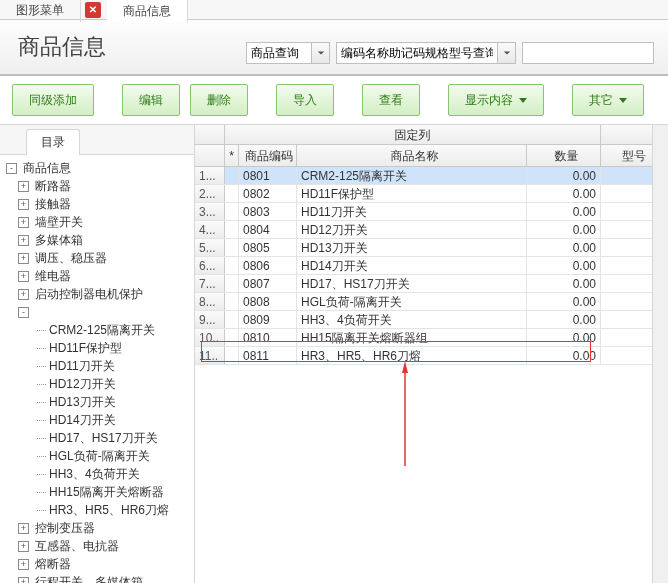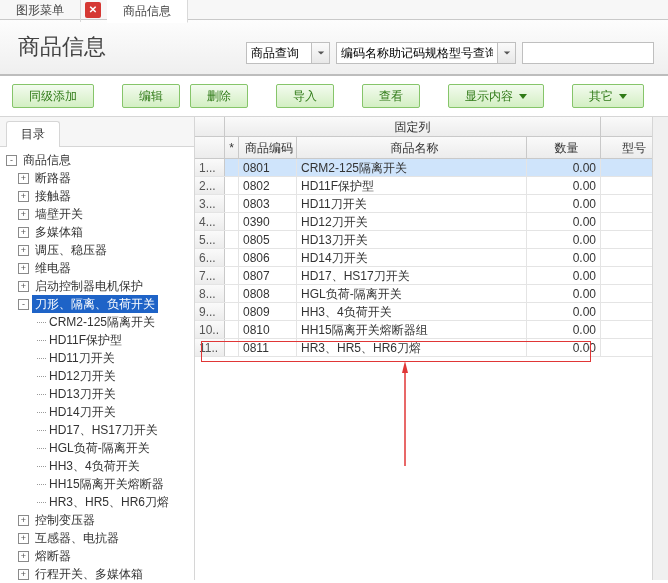--- a/index.html
+++ b/index.html
@@ -45,33 +45,33 @@
     display:flex; align-items:center; justify-content:center; cursor:pointer;
     background:linear-gradient(#fafafa,#e8e8e8);
   }
   .combo .arrow svg { width:8px; height:8px;}
   .toolbar {
     display:flex; align-items:center; gap:10px; padding:8px 12px;
     border-bottom:1px solid #d6d6d6; background:#fff;
   }
   .tbsep { width:8px; }
   .btn {
-    height:24px; padding:0 16px; border:1px solid #86c56a;
+    height:32px; padding:0 16px; border:1px solid #86c56a;
     background:linear-gradient(#f3fbef,#d3efc3); color:#2f7a17;
     border-radius:2px; cursor:pointer; display:inline-flex; align-items:center;
     font-size:12px;
   }
   .btn.caret::after{
     content:""; margin-left:6px; width:0;height:0;
     border-left:4px solid transparent;border-right:4px solid transparent;
     border-top:5px solid #2f7a17;
   }
   .content { display:flex; height:calc(100% - 24px - 55px - 41px); }
   .sidebar { width:195px; border-right:1px solid #d6d6d6; display:flex; flex-direction:column;}
-  .side-tabhead { display:flex; border-bottom:1px solid #d6d6d6; background:#f6f6f6;}
+  .side-tabhead { display:flex; border-bottom:1px solid #d6d6d6; background:#f6f6f6;padding-left:20px;}
   .side-tab {
     padding:4px 14px; border:1px solid #d6d6d6; border-bottom:none;
     background:#fff; margin:4px 0 -1px 6px; border-radius:3px 3px 0 0;
     cursor:pointer; font-weight:500;
   }
   .tree { flex:1; overflow:auto; padding:4px 2px 4px 4px; }
   .node { white-space:nowrap; line-height:18px; height:18px; display:flex; align-items:center;}
   .expander {
     width:11px; height:11px; border:1px solid #8a8a8a; margin-right:3px;
     display:inline-flex; align-items:center; justify-content:center;
@@ -202,21 +202,20 @@
         <div class="node depth1">
           <span class="expander">+</span>
           <span class="node-label">维电器</span>
         </div>
         <div class="node depth1">
           <span class="expander">+</span>
           <span class="node-label">启动控制器电机保护</span>
         </div>
         <div class="node depth1 selected">
           <span class="expander">-</span>
-          <span class="node-label">刀形、隔离、负荷开关</span>
         </div>
         <div class="node depth2">
           <span class="dashspacer"></span>
           <span class="node-label">CRM2-125隔离开关</span>
         </div>
         <div class="node depth2">
           <span class="dashspacer"></span>
           <span class="node-label">HD11F保护型</span>
         </div>
         <div class="node depth2">
@@ -309,21 +308,21 @@
           <div class="cell idx c-idx">3...</div>
           <div class="cell c-star"></div>
           <div class="cell c-code">0803</div>
           <div class="cell c-name">HD11刀开关</div>
           <div class="cell num c-qty">0.00</div>
           <div class="cell c-model"></div>
         </div>
         <div class="row">
           <div class="cell idx c-idx">4...</div>
           <div class="cell c-star"></div>
-          <div class="cell c-code">0390</div>
+          <div class="cell c-code">0804</div>
           <div class="cell c-name">HD12刀开关</div>
           <div class="cell num c-qty">0.00</div>
           <div class="cell c-model"></div>
         </div>
         <div class="row">
           <div class="cell idx c-idx">5...</div>
           <div class="cell c-star"></div>
           <div class="cell c-code">0805</div>
           <div class="cell c-name">HD13刀开关</div>
           <div class="cell num c-qty">0.00</div>

